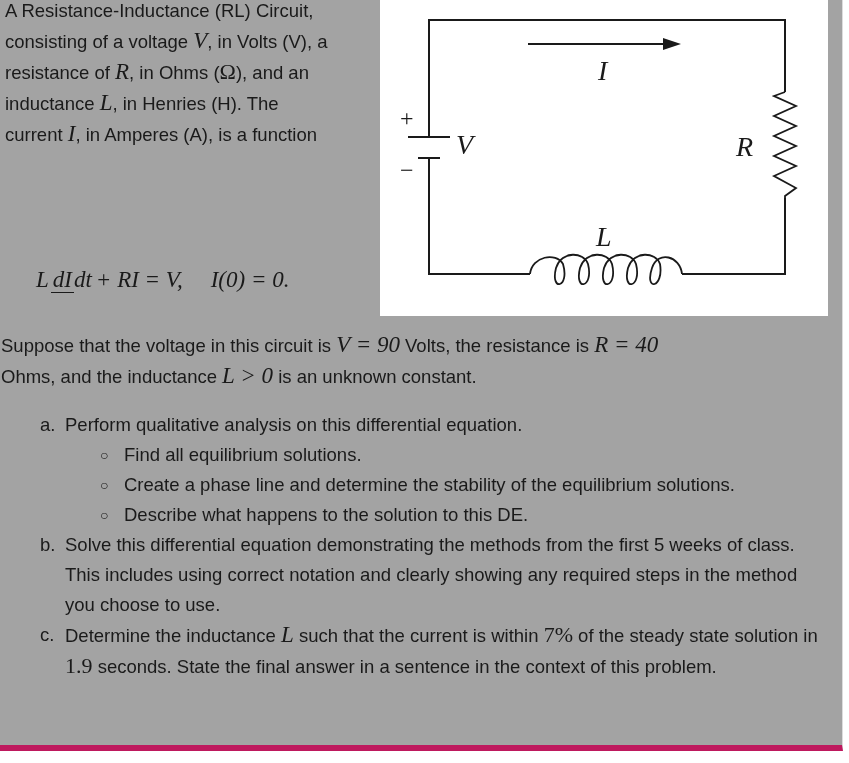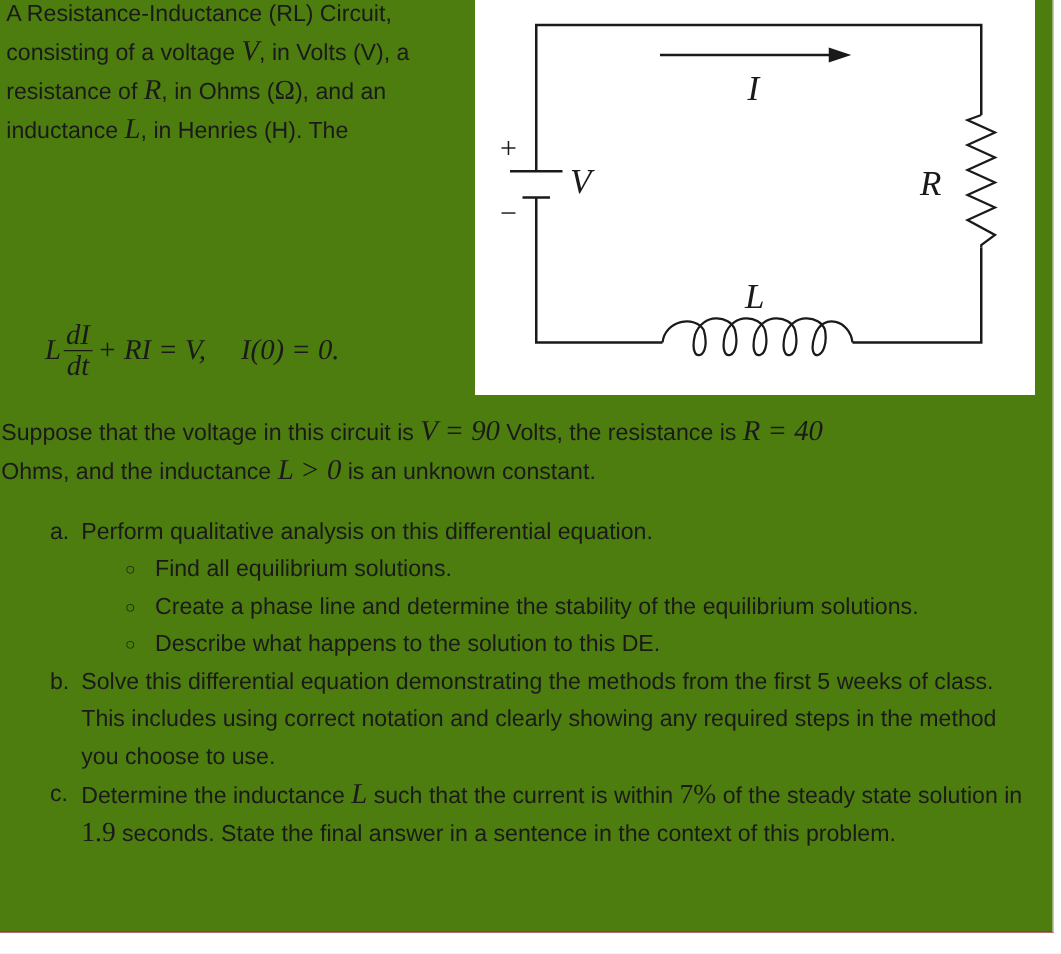--- a/index.html
+++ b/index.html
@@ -1,29 +1,29 @@
 <!DOCTYPE html>
 <html><head>
 <meta charset="utf-8">
 <style>
   html, body { margin:0; padding:0; background:#ffffff; }
   body { width:849px; height:763px; position:relative; overflow:hidden;
          font-family:"Liberation Sans", sans-serif; color:#1a1a1a; }
   .panel { position:absolute; left:0; top:0; width:842px; height:745px;
-           background:#4d7c0f; border-right:1px solid #dcdcdc; border-bottom:1px solid #be185d; }
+           background:#a3a3a3; border-right:1px solid #dcdcdc; border-bottom:6px solid #be185d; }
   .intro { position:absolute; left:5px; top:-4px; width:380px;
            font-size:18.5px; line-height:30px; }
   .m { font-family:"Liberation Serif", "DejaVu Serif", serif; font-style:italic; font-size:23px; }
   .mr { font-family:"Liberation Serif", "DejaVu Serif", serif; font-size:22px; }
   .figure { position:absolute; left:380px; top:0; width:448px; height:316px; background:#ffffff; }
   .figure svg { position:absolute; left:0; top:0; }
   .equation { position:absolute; left:36px; top:250px; height:60px;
               font-family:"Liberation Serif", "DejaVu Serif", serif; font-size:23px;
               display:flex; align-items:center; }
-  .frac { display:inline-flex; flex-direction:column; align-items:center; margin:0 4px 0 2px; font-style:italic; }
+  .frac { display:inline-flex; align-items:center; margin:0 4px 0 2px; font-style:italic; }
   .frac .num { border-bottom:1.3px solid #1a1a1a; padding:0 2px; line-height:24px; }
   .frac .den { line-height:24px; }
   .eq-i { font-style:italic; }
   .para { position:absolute; left:1px; top:330px; width:800px; font-size:18.5px; line-height:30px; }
   .list { position:absolute; left:40px; top:410px; width:790px; font-size:18.5px; line-height:30px; }
   .item { display:flex; }
   .item .mk { width:25px; flex:none; }
   .item .tx { flex:1; }
   .sub { margin-left:60px; }
   .sub .item .mk { width:24px; font-size:14px; }
@@ -31,20 +31,21 @@
 </head>
 <body>
 
 <div class="panel">
 
   <div class="intro">
     <div>A Resistance-Inductance (RL) Circuit,</div>
     <div><span>consisting of a voltage </span><span class="m">V</span><span>, in Volts (V), a</span></div>
     <div><span>resistance of </span><span class="m">R</span><span>, in Ohms (</span><span class="mr">Ω</span><span>), and an</span></div>
     <div><span>inductance </span><span class="m">L</span><span>, in Henries (H). The</span></div>
+    <div><span>current </span><span class="m">I</span><span>, in Amperes (A), is a function</span></div>
   </div>
 
   <div class="equation">
     <span class="eq-i">L</span>
     <span class="frac">
       <span class="num">dI</span>
       <span class="den">dt</span>
     </span>
     <span class="eq-i">+ RI = V,</span>
     <span style="display:inline-block;width:28px"></span>

